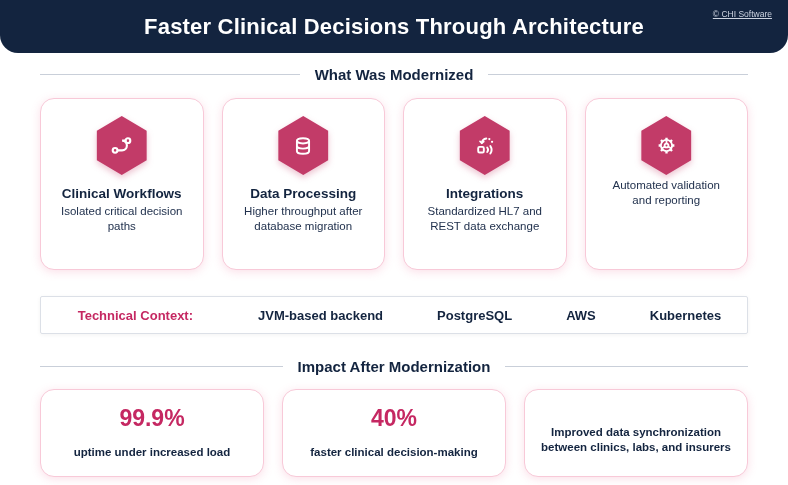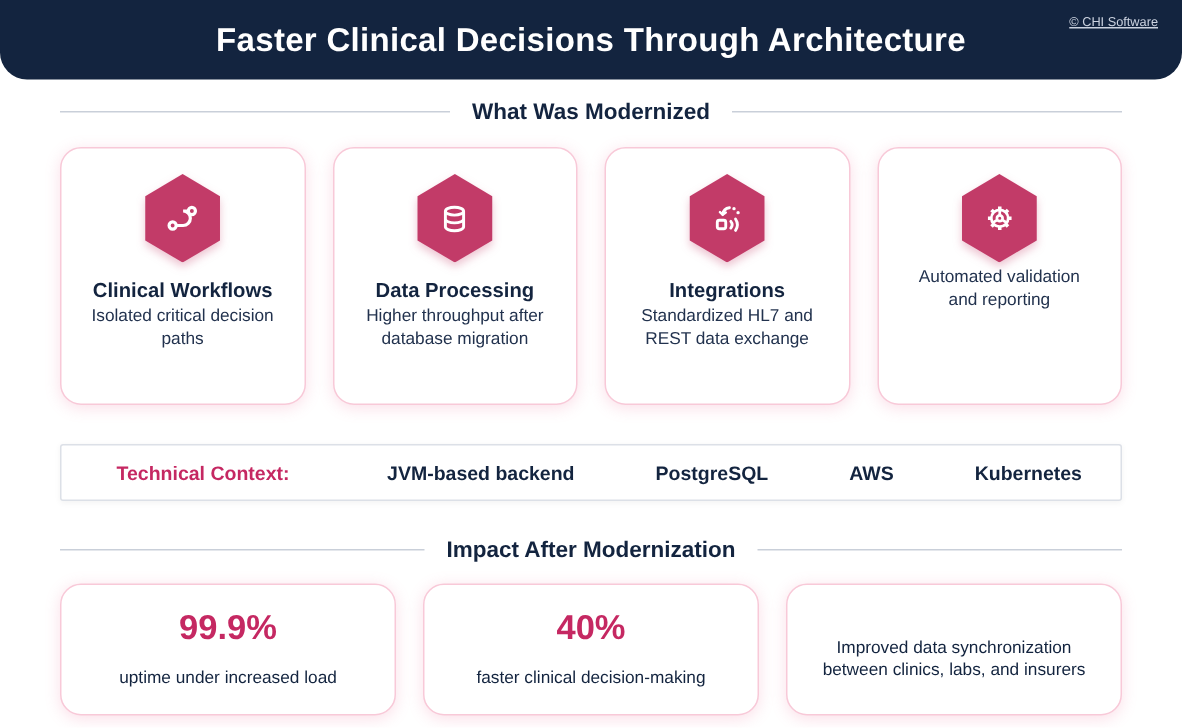--- a/index.html
+++ b/index.html
@@ -108,21 +108,21 @@
     align-items: center; justify-content: center;
     text-align: center;
   }
   .impact-card .value {
     font-size: 23px; font-weight: 800; color: #C52862;
     line-height: 1.1;
   }
   .impact-card .label {
     margin-top: 14px;
     padding: 0 10px;
-    font-size: 11.5px; font-weight: 400; color: #13243F;
+    font-size: 11.5px; font-weight: 700; color: #13243F;
     line-height: 1.32;
   }
   svg { display: block; }
 </style>
 </head>
 <body>
 
 <div>
 
   <div class="header">

